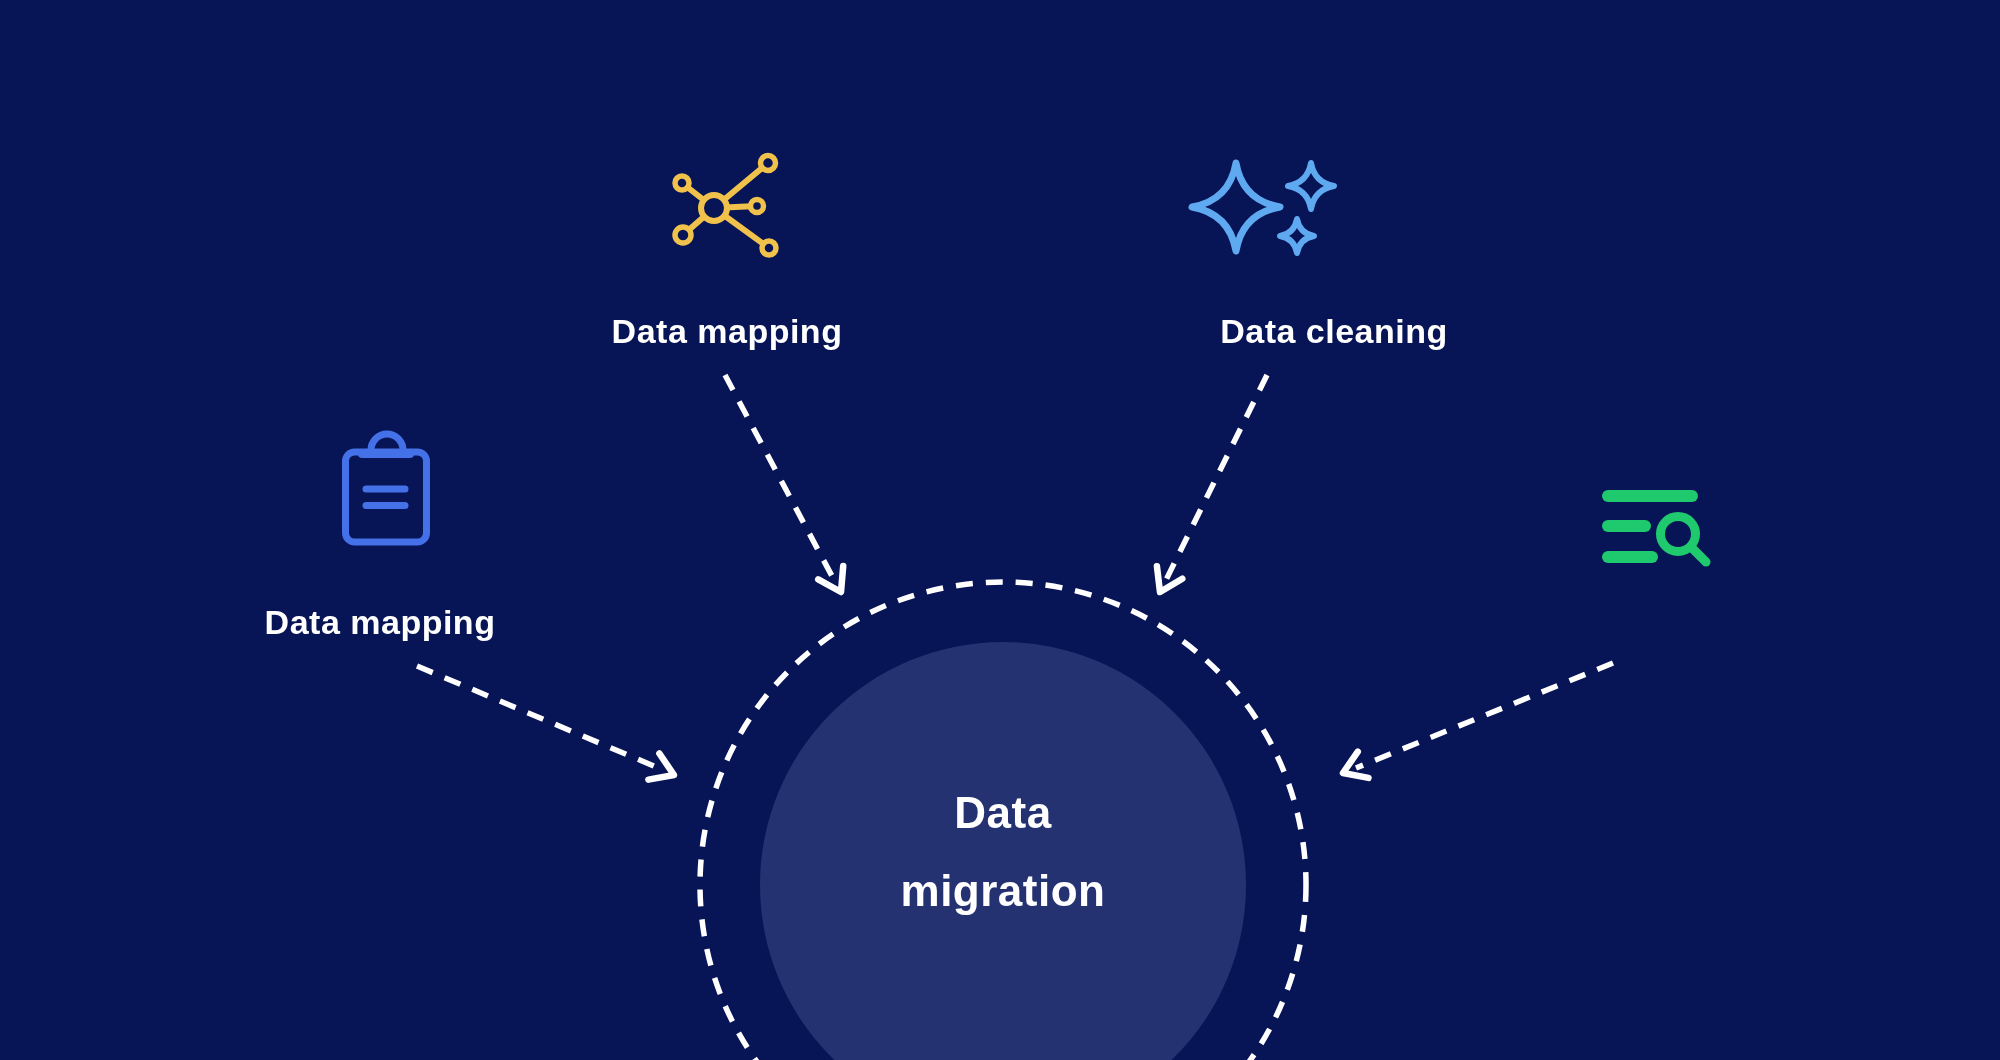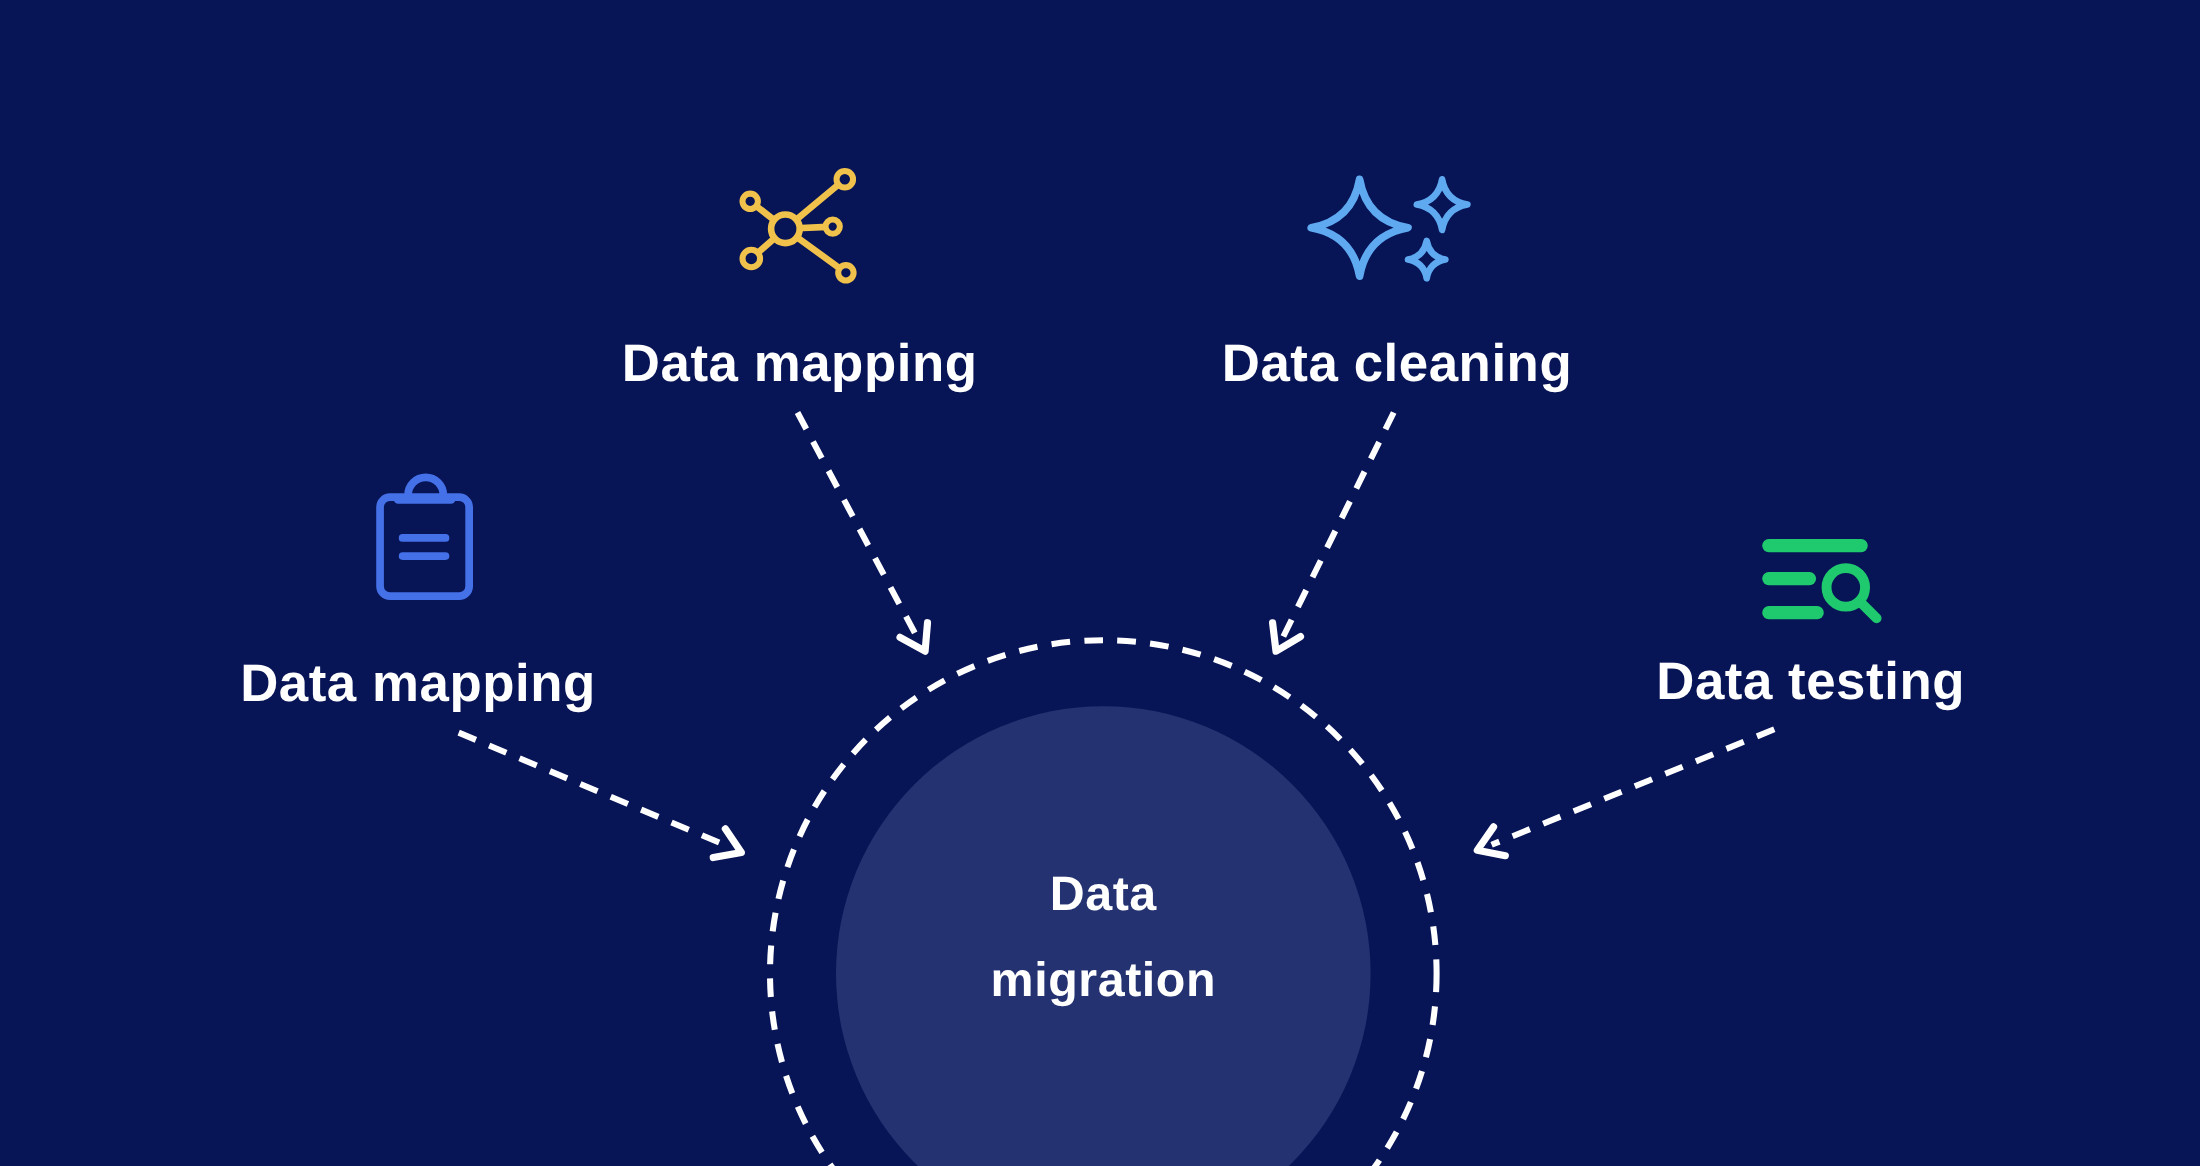--- a/index.html
+++ b/index.html
@@ -17,28 +17,28 @@
   .stage svg.scene {
     position: absolute;
     left: 0;
     top: 0;
     display: block;
   }
   .node-label {
     position: absolute;
     transform: translate(-50%, -50%);
     font-weight: 700;
-    font-size: 48px;
+    font-size: 34px;
     letter-spacing: 0.5px;
     color: #ffffff;
     white-space: nowrap;
   }
   .label-planning { left: 380px;  top: 622px; }
   .label-mapping  { left: 727px;  top: 331px; }
-  .label-cleaning { left: 1270px; top: 331px; }
+  .label-cleaning { left: 1334px; top: 331px; }
   .label-testing  { left: 1646px; top: 620px; }
   .center-label {
     position: absolute;
     left: 1003px;
     top: 852px;
     transform: translate(-50%, -50%);
     text-align: center;
     font-weight: 700;
     font-size: 44px;
     line-height: 78px;
@@ -108,19 +108,18 @@
       <path d="M 1608,526 H 1645" stroke-width="12"></path>
       <path d="M 1608,557 H 1652" stroke-width="12"></path>
       <circle cx="1678" cy="534" r="17.5" stroke-width="9"></circle>
       <path d="M 1693,549 L 1706,562" stroke-width="9"></path>
     </g>
   </svg>
 
   <div class="node-label label-planning" style="color: rgb(255, 255, 255);">Data mapping</div>
   <div class="node-label label-mapping" style="color: rgb(255, 255, 255);">Data mapping</div>
   <div class="node-label label-cleaning" style="color: rgb(255, 255, 255);">Data cleaning</div>
-  <div class="node-label label-testing" style="color: rgb(255, 255, 255);">Data testing</div>
 
   <div class="center-label" style="color: rgb(255, 255, 255);">
     <div>Data</div>
     <div>migration</div>
   </div>
 </div>
 
 </body></html>

